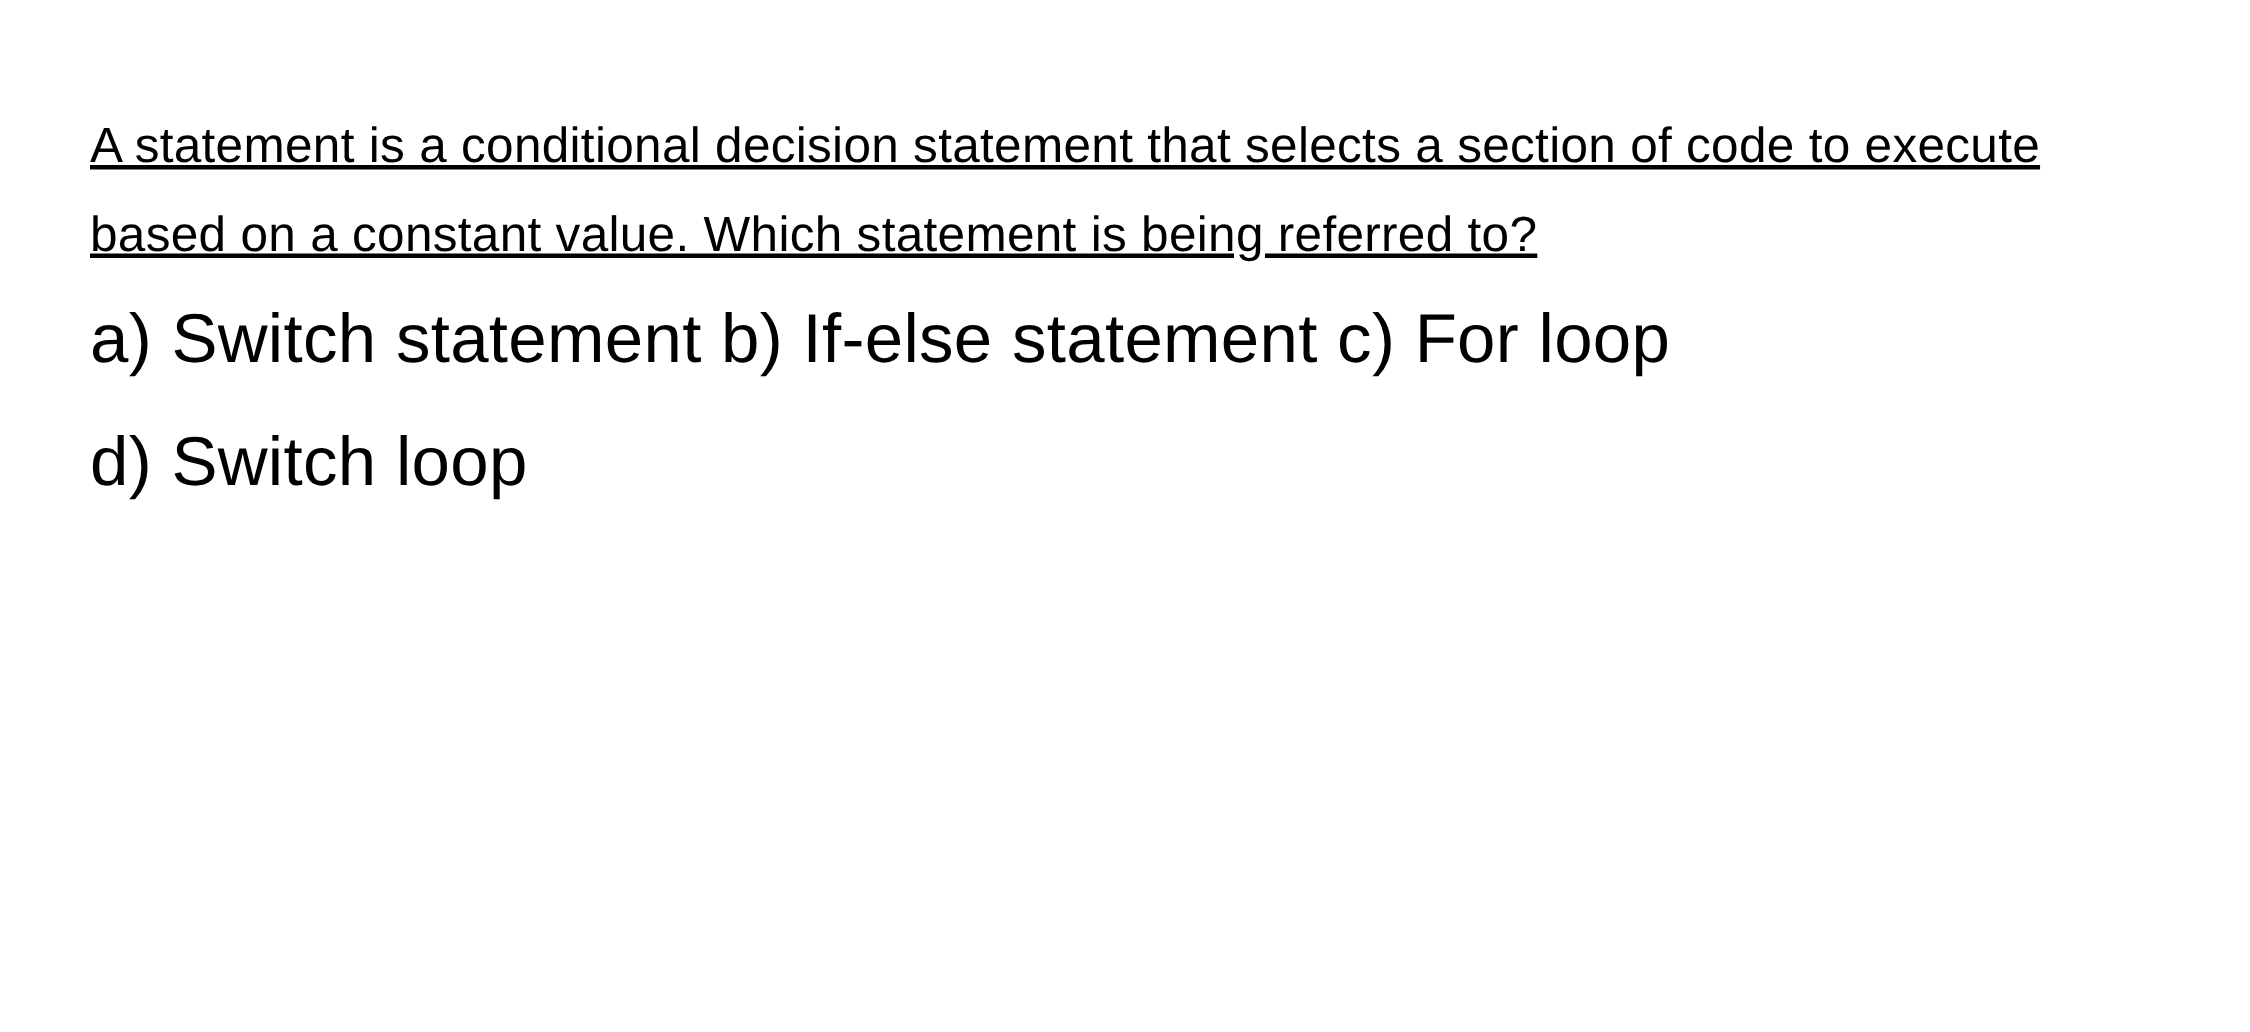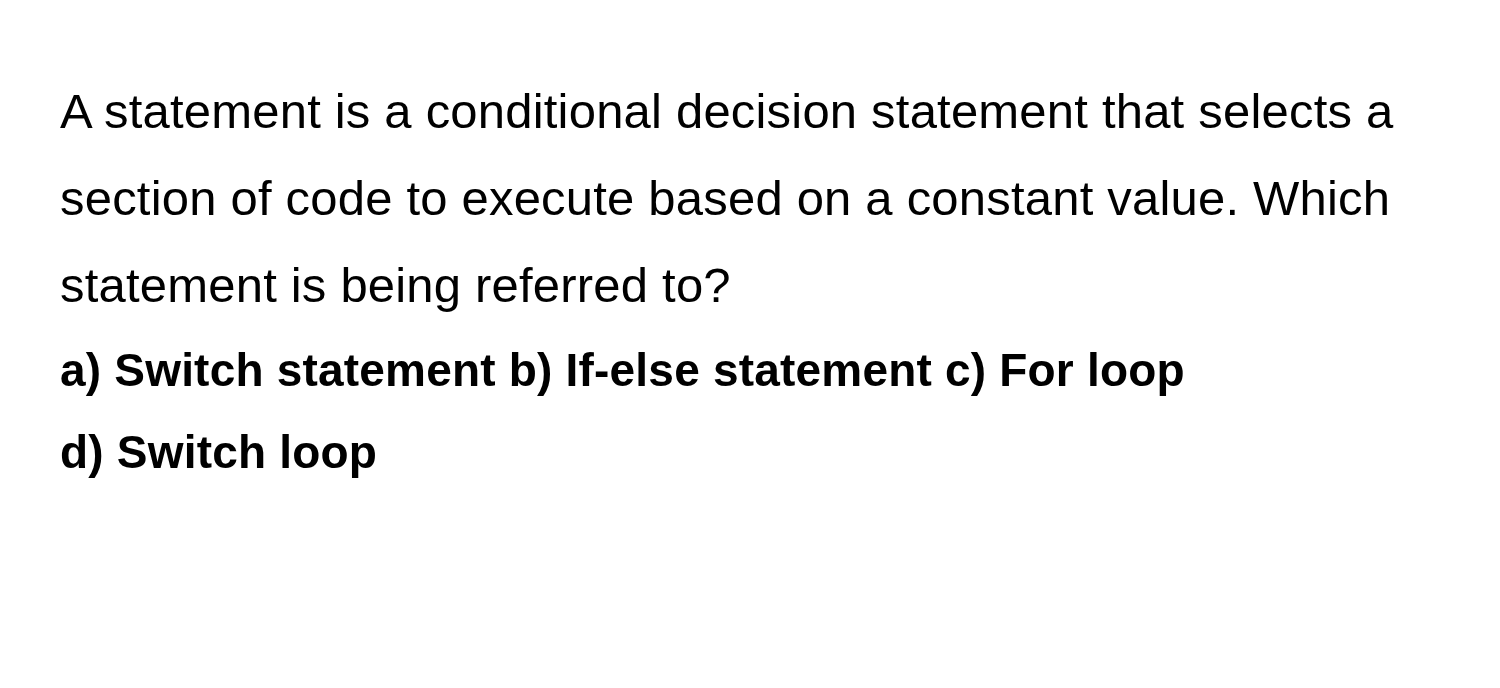--- a/index.html
+++ b/index.html
@@ -9,29 +9,30 @@
     }
     body {
       width: 1500px;
       height: 688px;
       background: #ffffff;
       font-family: -apple-system, BlinkMacSystemFont, "Segoe UI", Helvetica, Arial, sans-serif;
       color: #000000;
       padding: 68px 60px 0 60px;
     }
     .question-text {
-      font-size: 49px;
+      font-size: 33px;
       line-height: 1.78;
       font-weight: 400;
       letter-spacing: 0.2px;
+      text-decoration: underline;
     }
     .options-text {
       font-size: 46px;
       line-height: 1.78;
-      font-weight: 700;
+      font-weight: 400;
       letter-spacing: 0.2px;
     }
   </style>
 </head>
 <body>
 
 <div class="question-text">A statement is a conditional decision statement that selects a section of code to execute based on a constant value. Which statement is being referred to?</div>
 <div class="options-text">a) Switch statement b) If-else statement c) For loop</div>
 <div class="options-text">d) Switch loop</div>
 

